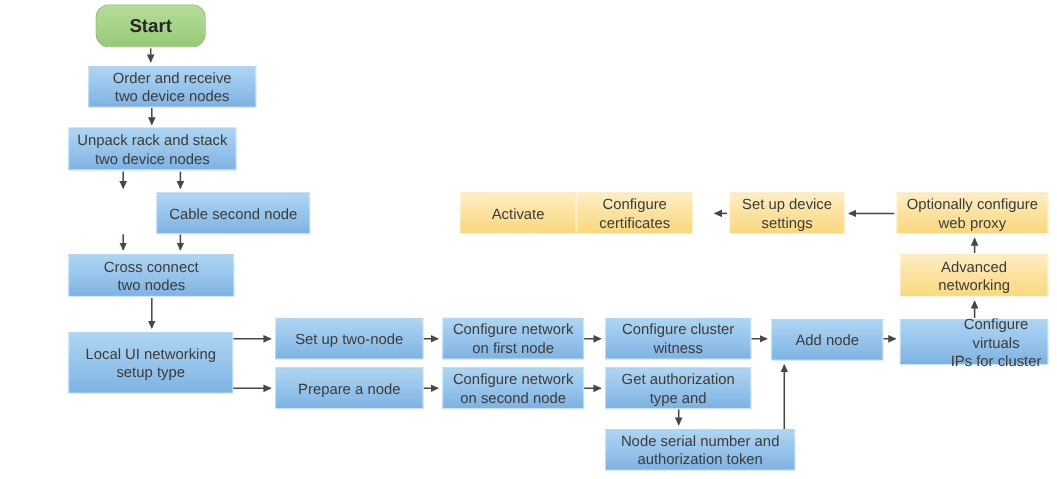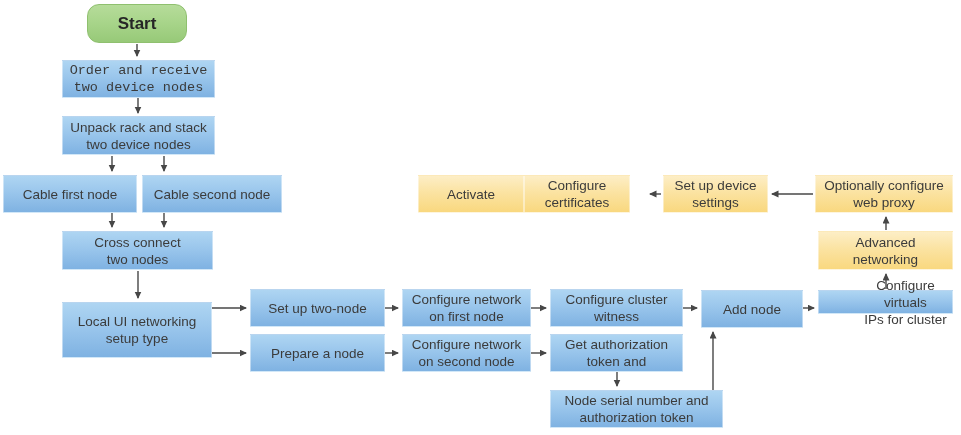--- a/index.html
+++ b/index.html
@@ -84,45 +84,44 @@
       <line x1="886" y1="289" x2="886" y2="274" marker-end="url(#ah)"></line>
       <line x1="886" y1="230" x2="886" y2="217" marker-end="url(#ah)"></line>
       <line x1="813" y1="194" x2="772" y2="194" marker-end="url(#ah)"></line>
       <line x1="661" y1="194" x2="650" y2="194" marker-end="url(#ah)"></line>
       <line x1="538" y1="194" x2="528" y2="194" marker-end="url(#ah)"></line>
     </g>
   </svg>
 
   <div class="node green" style="left:87px;  top:4px;   width:100px; height:39px;">Start</div>
 
-  <div class="node blue" style="left:62px;  top:60px;  width:153px; height:38px;font-family:Liberation Mono, monospace;">Order and receive
+  <div class="node blue" style="left:80px;  top:60px;  width:153px; height:38px;">Order and receive
 two device nodes</div>
   <div class="node blue" style="left:62px;  top:116px; width:153px; height:39px;">Unpack rack and stack
 two device nodes</div>
-  <div class="node blue" style="left:3px;   top:175px; width:134px; height:38px;">Cable first node</div>
   <div class="node blue" style="left:142px; top:175px; width:140px; height:38px;text-align:center;">Cable second node</div>
   <div class="node blue" style="left:62px;  top:231px; width:151px; height:39px;">Cross connect
 two nodes</div>
   <div class="node blue" style="left:62px;  top:302px; width:150px; height:56px;">Local UI networking
 setup type</div>
 
   <div class="node blue" style="left:250px; top:289px; width:135px; height:38px;">Set up two-node</div>
   <div class="node blue" style="left:250px; top:334px; width:135px; height:38px;">Prepare a node</div>
   <div class="node blue" style="left:402px; top:289px; width:129px; height:38px;">Configure network
 on first node</div>
   <div class="node blue" style="left:402px; top:334px; width:129px; height:38px;">Configure network
 on second node</div>
   <div class="node blue" style="left:550px; top:289px; width:133px; height:38px;">Configure cluster
 witness</div>
   <div class="node blue" style="left:550px; top:334px; width:133px; height:38px;">Get authorization
-token and</div>
+type and</div>
   <div class="node blue" style="left:550px; top:390px; width:173px; height:38px;">Node serial number and
 authorization token</div>
   <div class="node blue" style="left:701px; top:290px; width:102px; height:38px;">Add node</div>
-  <div class="node blue" style="left:818px; top:290px; width:135px; height:24px;padding-left:40px;">Configure virtuals
+  <div class="node blue" style="left:818px; top:290px; width:135px; height:42px;padding-left:40px;">Configure virtuals
 IPs for cluster</div>
 
   <div class="node yellow" style="left:818px; top:231px; width:135px; height:39px;">Advanced
 networking</div>
   <div class="node yellow" style="left:815px; top:175px; width:138px; height:38px;">Optionally configure
 web proxy</div>
   <div class="node yellow" style="left:663px; top:175px; width:105px; height:38px;">Set up device
 settings</div>
   <div class="node yellow" style="left:524px; top:175px; width:106px; height:38px;">Configure
 certificates</div>

